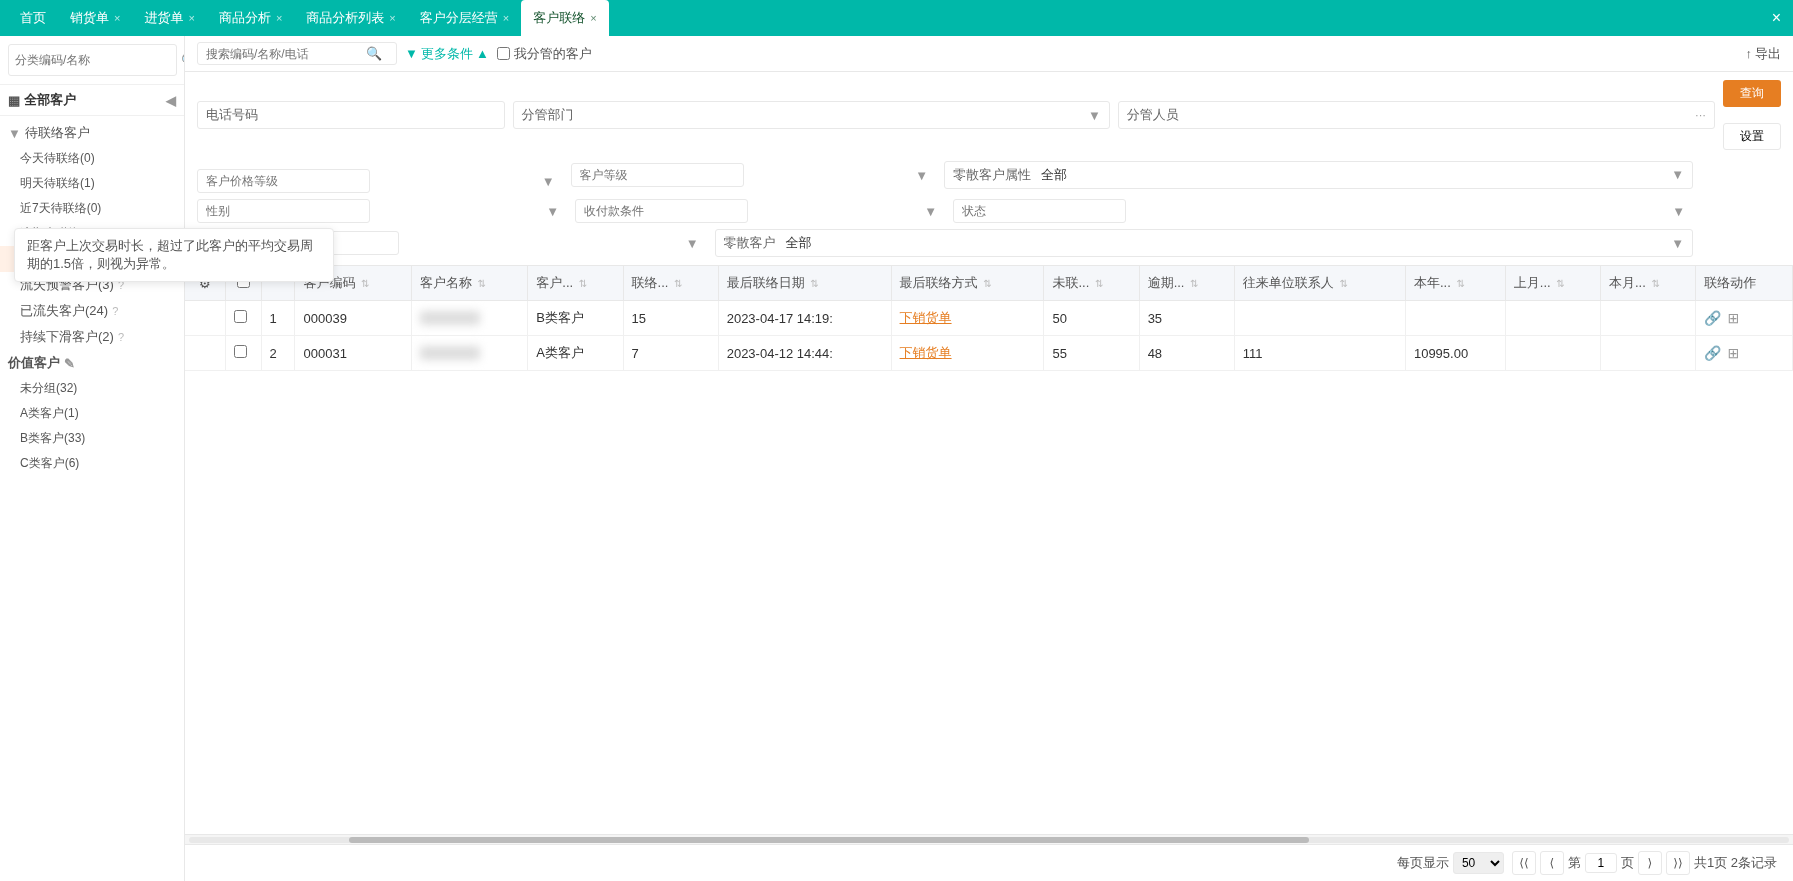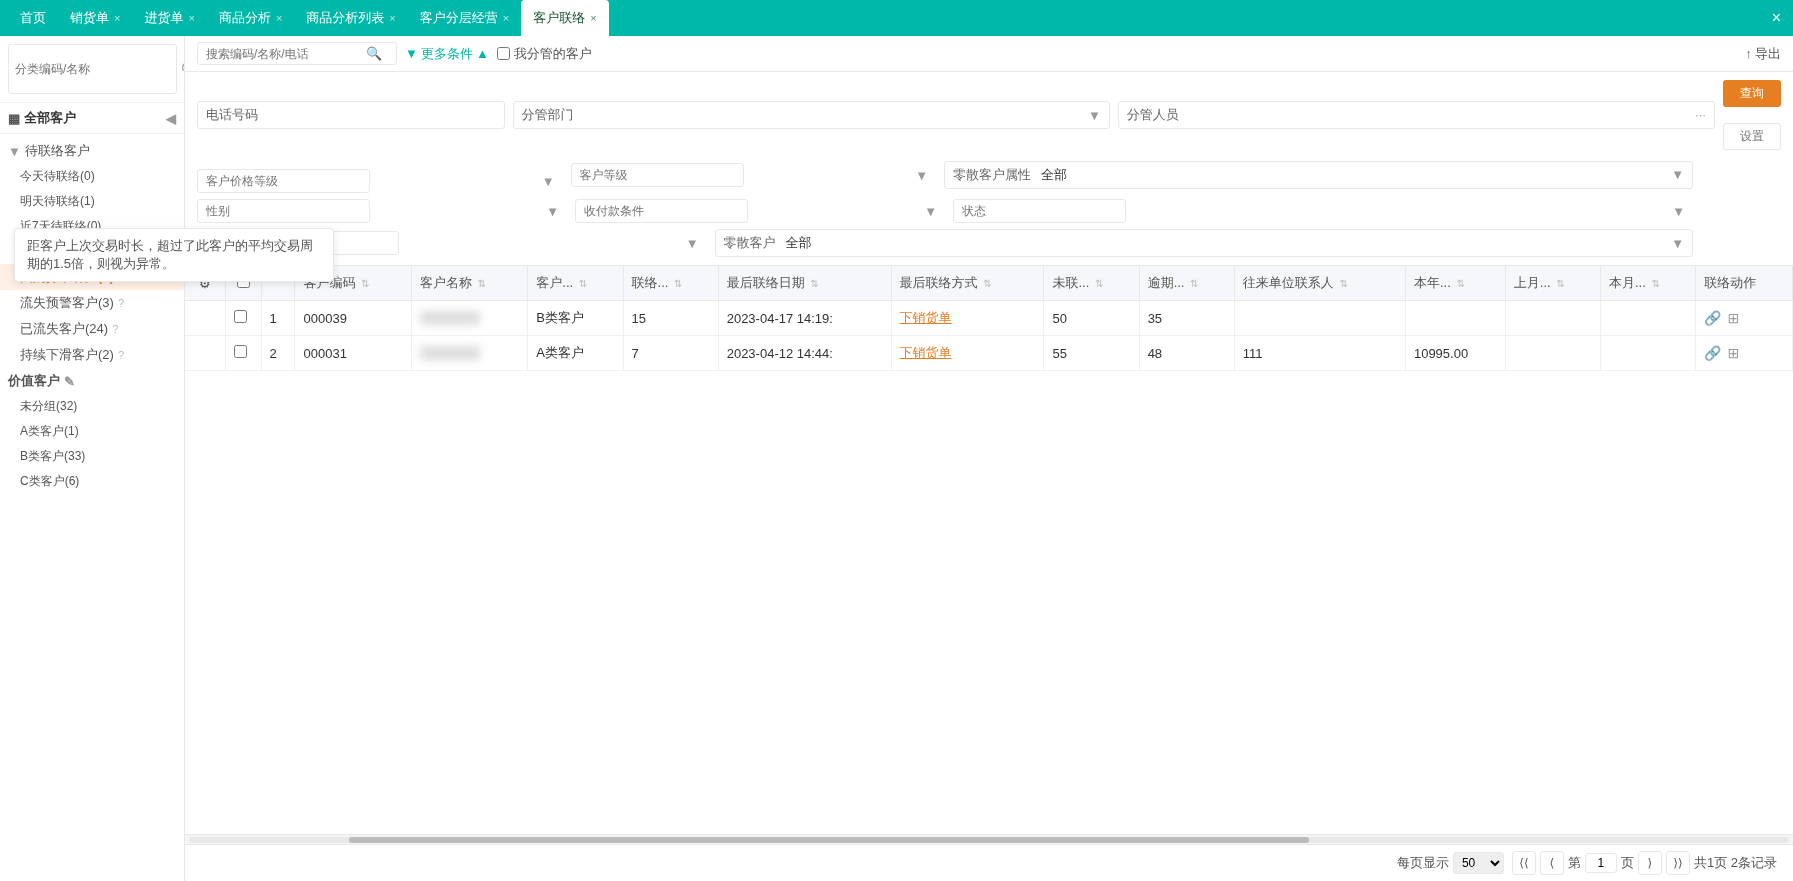--- a/index.html
+++ b/index.html
@@ -61,21 +61,21 @@
     .sidebar-search {
       padding: 8px;
       display: flex;
       align-items: center;
       border-bottom: 1px solid #f0f0f0;
     }
     .sidebar-search input {
       flex: 1;
       border: 1px solid #e8e8e8;
       border-radius: 3px;
-      padding: 17px 6px;
+      padding: 8px 6px;
       font-size: 12px;
       outline: none;
     }
     .sidebar-search .search-icon {
       margin-left: 4px;
       color: #999;
       cursor: pointer;
     }
     .sidebar-header {
       display: flex;
@@ -224,21 +224,21 @@
       color: #fff;
       border: none;
       border-radius: 3px;
       padding: 5px 16px;
       cursor: pointer;
       font-size: 12px;
       white-space: nowrap;
     }
     .btn-settings {
       background: #fff;
-      color: #737373;
+      color: #000000;
       border: 1px solid #e8e8e8;
       border-radius: 3px;
       padding: 4px 16px;
       cursor: pointer;
       font-size: 12px;
       white-space: nowrap;
     }
     .filter-ellipsis {
       color: #999;
       cursor: pointer;

